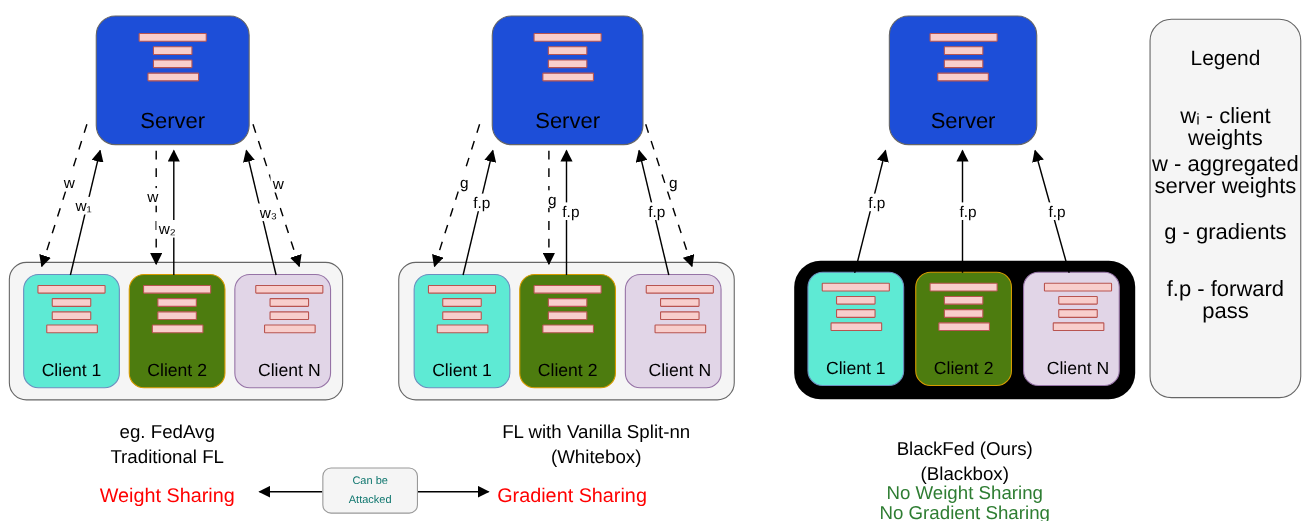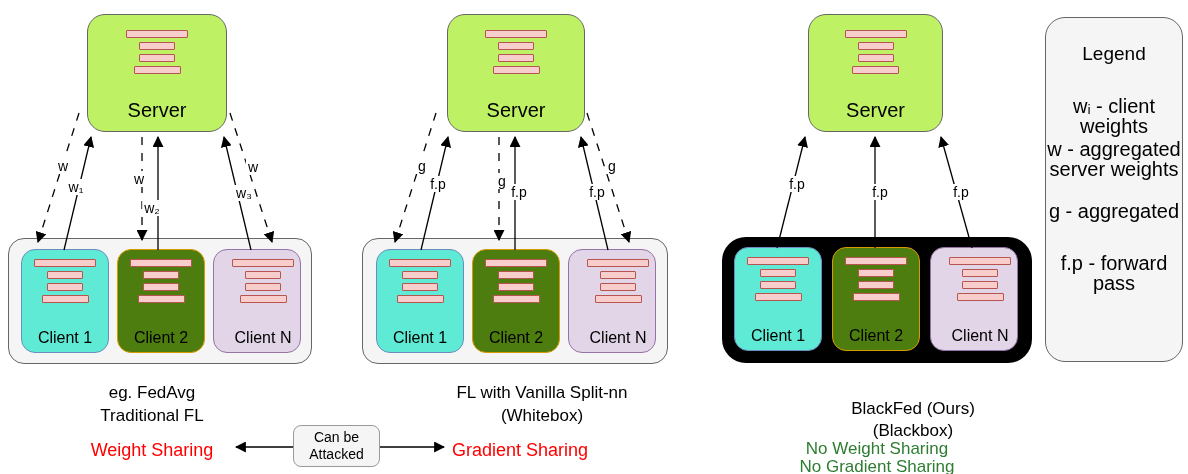--- a/index.html
+++ b/index.html
@@ -2,21 +2,21 @@
 <html><head>
 <meta charset="utf-8">
 <style>
   html,body{margin:0;padding:0;background:#ffffff;}
   .canvas{
     position:relative;width:1188px;height:474px;background:#ffffff;overflow:hidden;
     font-family:"Liberation Sans","DejaVu Sans",sans-serif;color:#000;
   }
   
   .server{
-    position:absolute;background:#bef264;border:1px solid #666;border-radius:18px;
+    position:absolute;background:#1d4ed8;border:1px solid #666;border-radius:18px;
     display:flex;flex-direction:column;align-items:center;padding:15px 0 9px;box-sizing:border-box;z-index:1;
   }
   .server-label{margin-top:auto;font-size:20px;}
   .cluster{position:absolute;background:#f5f5f5;border:1px solid #666;border-radius:16px;box-sizing:border-box;z-index:1;}
   .cluster-black{position:absolute;background:#000;border-radius:24px;box-sizing:border-box;z-index:1;}
   .client{
     position:absolute;width:88px;height:104px;border-radius:14px;border:1.5px solid;box-sizing:border-box;
     display:flex;flex-direction:column;align-items:center;padding-top:9px;
   }
   .client.blue{background:#5eead4;border-color:#6c8ebf;}
@@ -48,21 +48,21 @@
   }
   .highlight-green{
     position:absolute;transform:translateX(-50%);text-align:center;color:#2e7d32;
     font-size:17px;line-height:18px;z-index:3;white-space:nowrap;
   }
   .centered{transform:translateX(-50%);text-align:center;}
   
   .attack-box{
     position:absolute;left:293px;top:425px;width:87px;height:42px;background:#f5f5f5;
     border:1px solid #999;border-radius:8px;display:flex;flex-direction:column;
-    align-items:center;justify-content:center;font-size:14px;line-height:17px;color:#000000;
+    align-items:center;justify-content:center;font-size:10px;line-height:17px;color:#0f766e;
     box-sizing:border-box;z-index:3;text-align:center;
   }
   
   .legend{
     position:absolute;left:1045px;top:17px;width:138px;height:345px;background:#f5f5f5;
     border:1px solid #666;border-radius:20px;box-sizing:border-box;z-index:1;
   }
   .legend-title{position:absolute;top:25px;left:0;width:100%;text-align:center;font-size:19px;}
   .legend-item{
     position:absolute;left:0;width:100%;text-align:center;font-size:20px;line-height:20px;
@@ -246,36 +246,36 @@
     <div>Traditional FL</div>
   </div>
   <div class="highlight-red centered" style="left:152px;top:441px;">Weight Sharing</div>
 
   <div class="caption" style="left:542px;top:381px;">
     <div>FL with Vanilla Split-nn</div>
     <div>(Whitebox)</div>
   </div>
   <div class="highlight-red" style="left:452px;top:441px;">Gradient Sharing</div>
 
-  <div class="caption caption-small" style="left:877px;top:398px;margin-left:36px;">
+  <div class="caption caption-small" style="left:877px;top:398px;">
     <div>BlackFed (Ours)</div>
     <div>(Blackbox)</div>
   </div>
   <div class="highlight-green" style="left:877px;top:440px;">
     <div>No Weight Sharing</div>
     <div>No Gradient Sharing</div>
   </div>
 
   <div class="attack-box">
     <div>Can be</div>
     <div>Attacked</div>
   </div>
 
   <div class="legend">
     <div class="legend-title">Legend</div>
     <div class="legend-item" style="top:78px;">wᵢ - client weights</div>
     <div class="legend-item" style="top:121px;">w - aggregated
 server weights</div>
-    <div class="legend-item" style="top:183px;">g - aggregated</div>
+    <div class="legend-item" style="top:183px;">g - gradients</div>
     <div class="legend-item" style="top:235px;">f.p - forward pass</div>
   </div>
 
 </div>
 
 </body></html>

